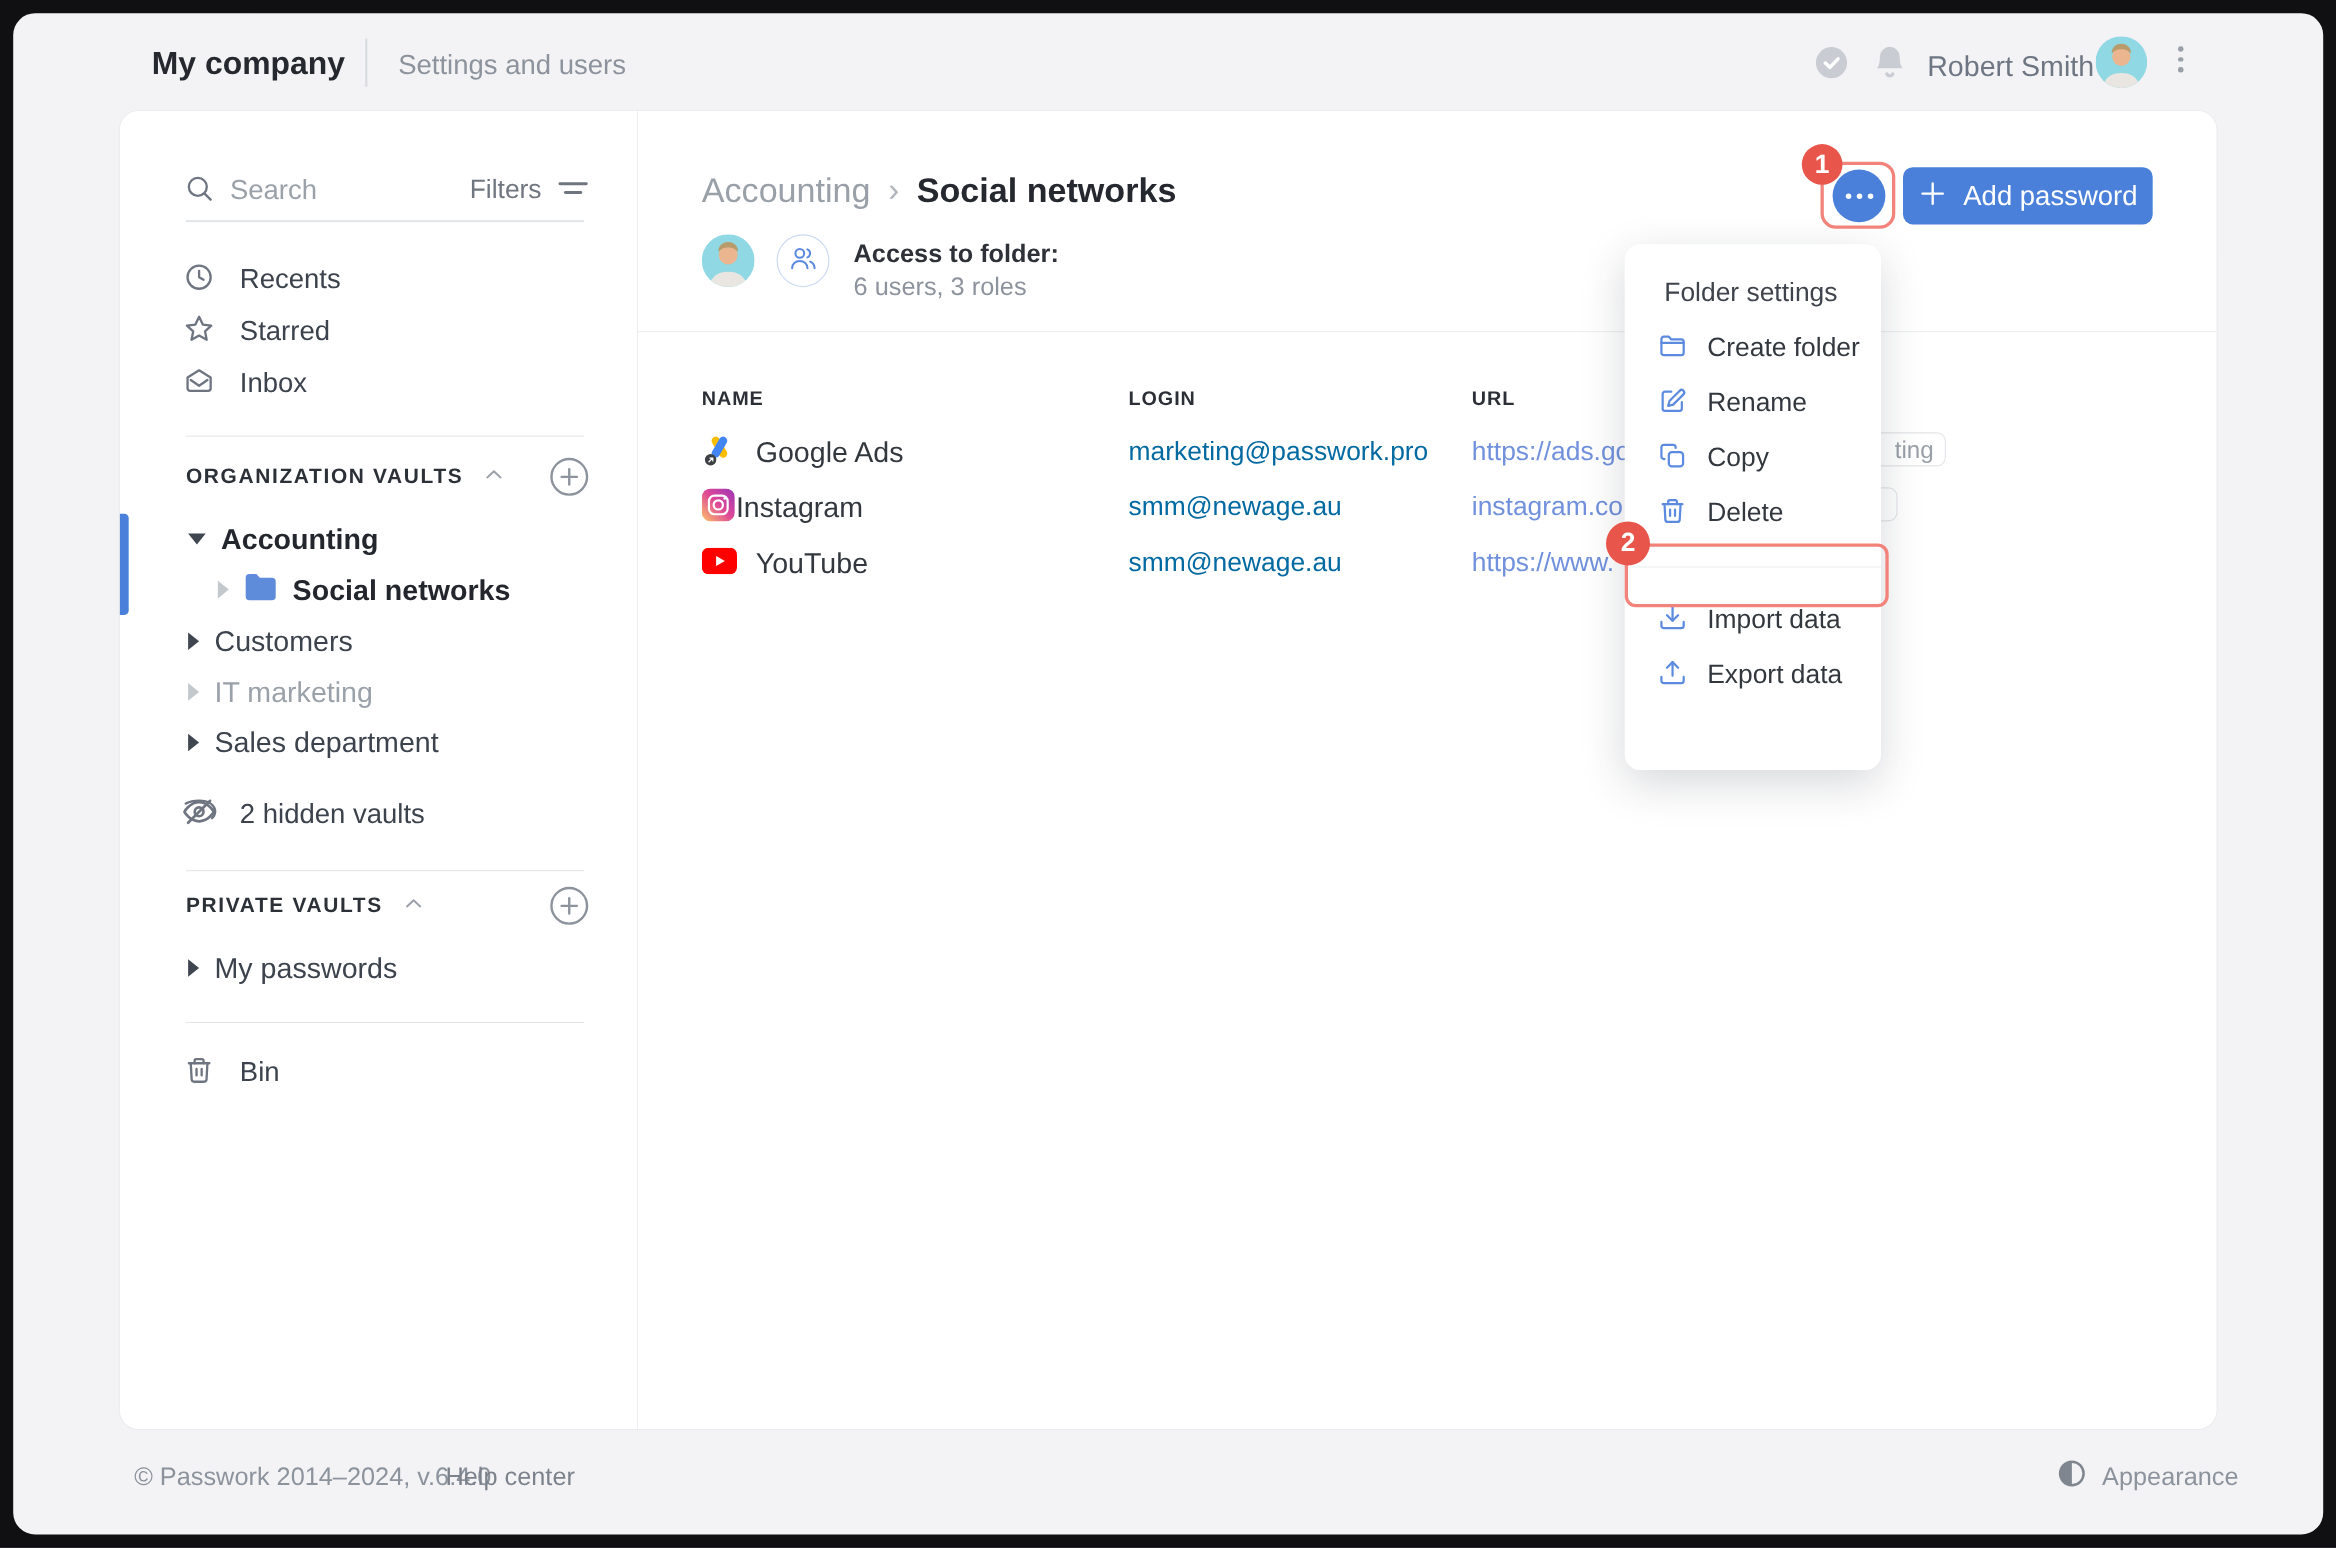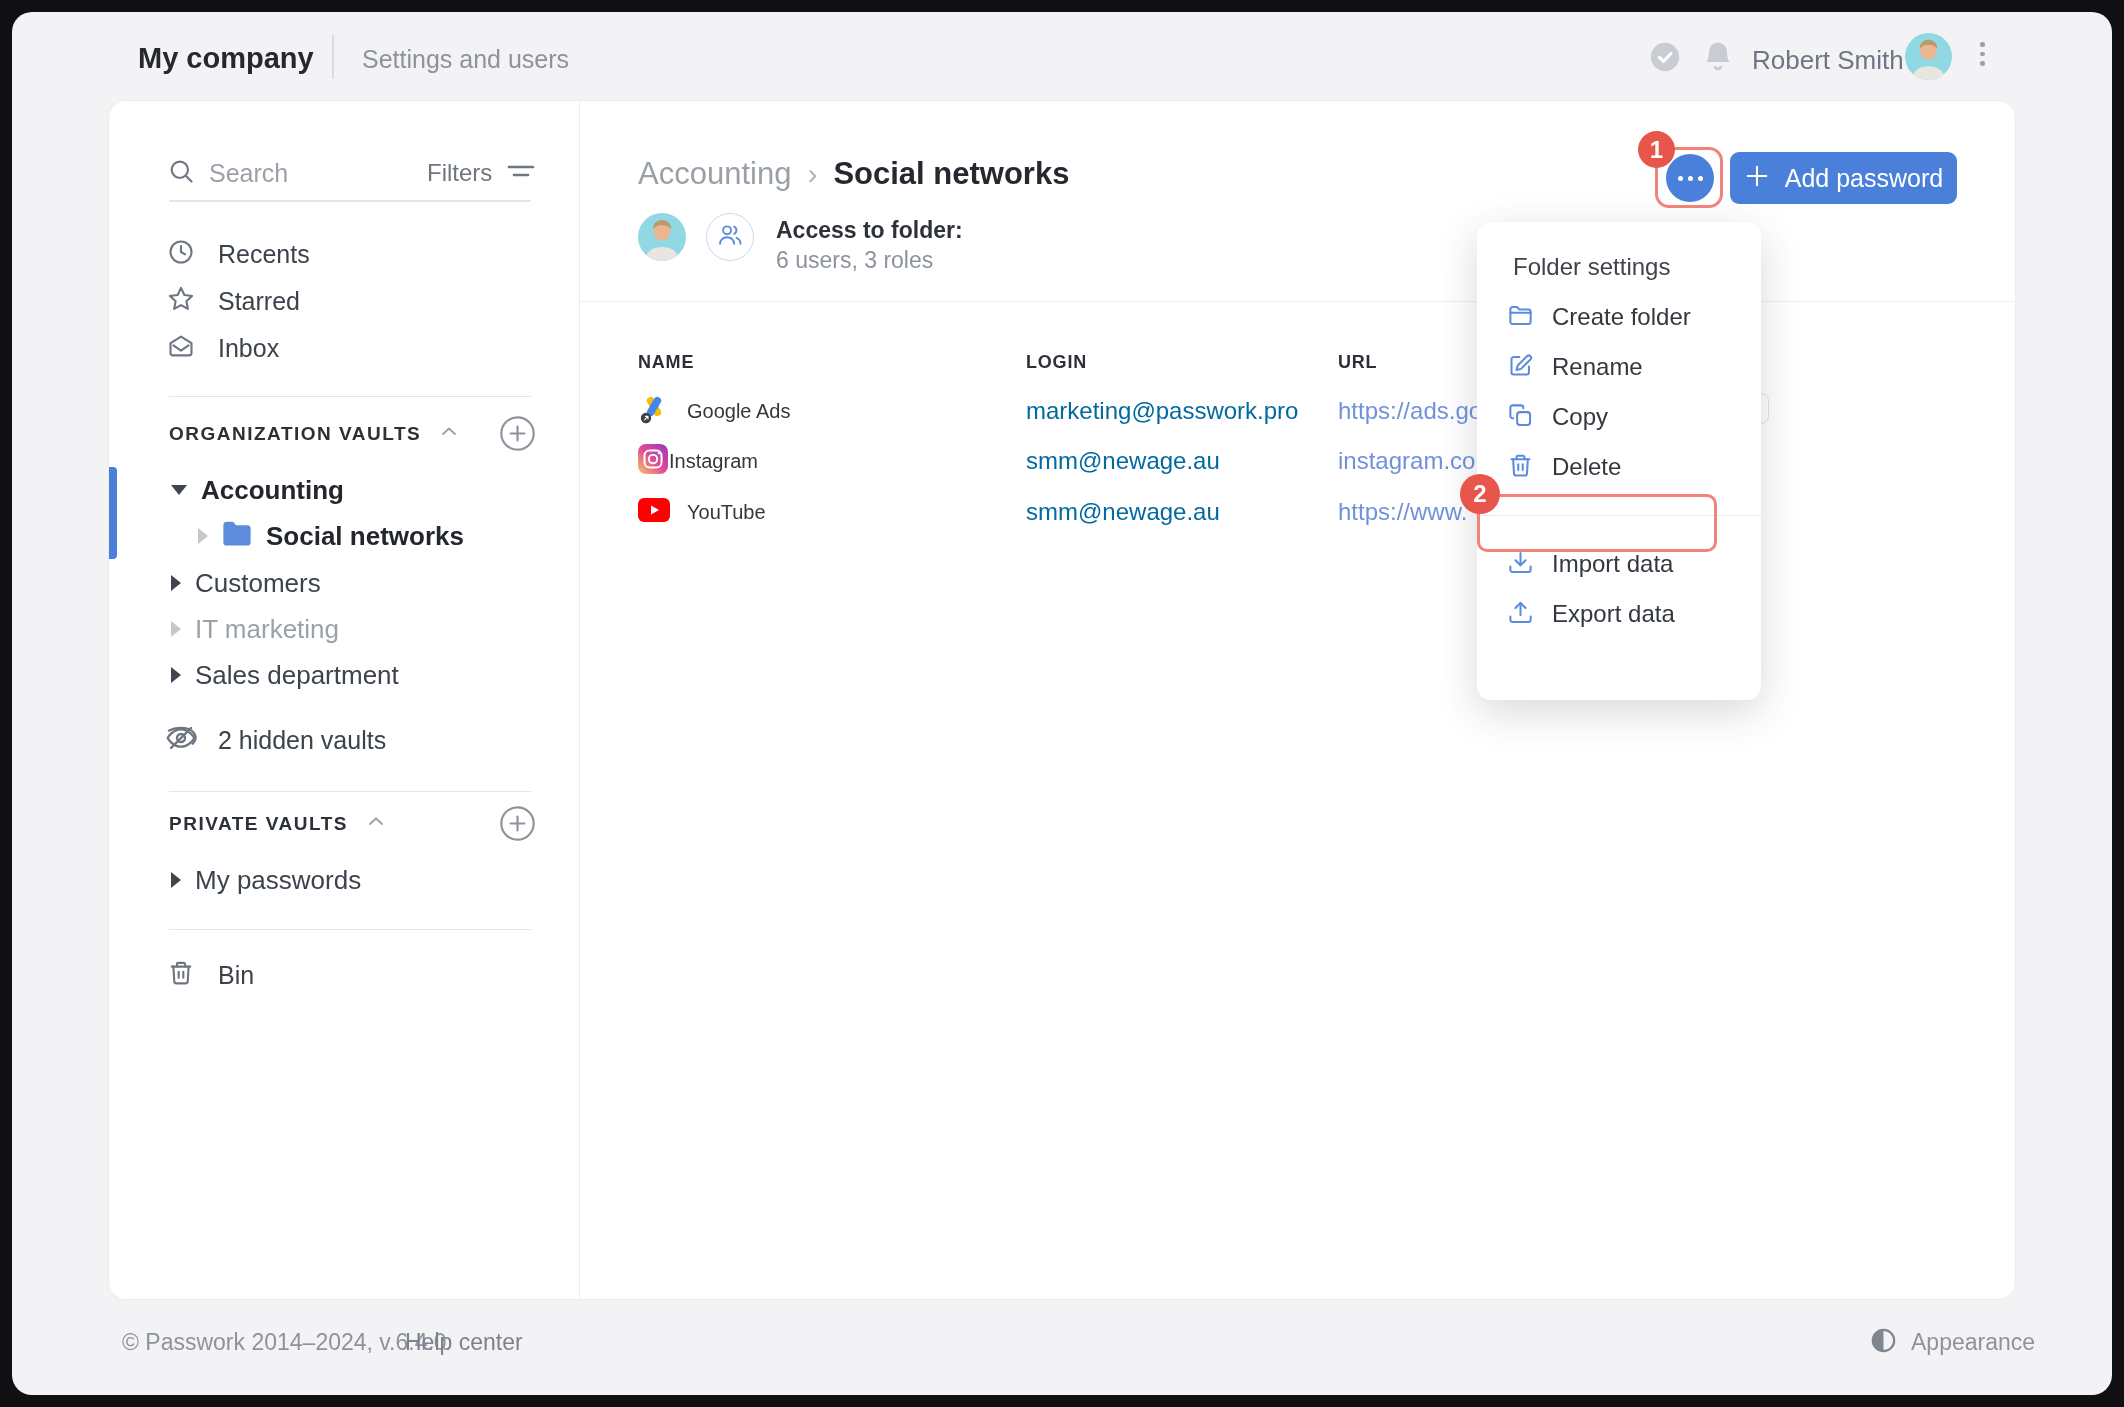--- a/index.html
+++ b/index.html
@@ -17,24 +17,24 @@
   .side-label { font-size:25px; color:#3c434c; }
   .sec-title { font-size:19px; font-weight:bold; letter-spacing:1.5px; color:#2c3037; }
   .arr-down { width:0; height:0; border-left:8px solid transparent; border-right:8px solid transparent; border-top:10px solid #3f4650; }
   .arr-right { width:0; height:0; border-top:8px solid transparent; border-bottom:8px solid transparent; border-left:10px solid #3f4650; }
   .arr-right.muted { border-left-color:#c3c8cd; }
   .tree-label { font-size:26px; color:#3c434c; }
   .tree-label.bold { font-weight:bold; color:#23272d; }
   .tree-label.muted { color:#9aa1a9; }
   .col-name { width:388px; } .col-login { width:312px; } .col-url { width:330px; }
   .th { font-size:18px; font-weight:bold; letter-spacing:0.8px; color:#2c3036; }
-  .cell-name { font-size:20px; color:#33383e; }
+  .cell-name { font-size:26px; color:#33383e; }
   .cell-login { font-size:24px; color:#0369a1; }
   .cell-url { font-size:24px; color:#7191dc; white-space:nowrap; overflow:hidden; }
-  .menu { position:absolute; left:1465px; top:210px; width:284px; height:478px; background:#fff;
+  .menu { position:absolute; left:1465px; top:210px; width:233px; height:478px; background:#fff;
           border-radius:14px; box-shadow:0 12px 40px rgba(40,45,60,.18); z-index:20; padding-top:20px; }
   .menu-item { height:50px; display:flex; align-items:center; padding-left:30px; cursor:default; }
   .menu-item .mi-label { font-size:24px; color:#33383e; margin-left:18px; }
   .menu-header { height:50px; display:flex; align-items:center; padding-left:36px; font-size:24px; color:#3f444c; }
   .menu-divider { height:1px; background:#eceef0; margin:23px 0; }
   .badge { width:40px; height:40px; border-radius:50%; background:#e8554a; color:#fff; font-size:24px;
            font-weight:bold; display:flex; align-items:center; justify-content:center; z-index:30; }
   .chip { position:absolute; height:31px; background:#fff; border:1.5px solid #e3e5e8; border-radius:8px;
           z-index:5; display:flex; align-items:center; justify-content:flex-end; padding-right:10px;
           font-size:22px; color:#9aa0a8; }

